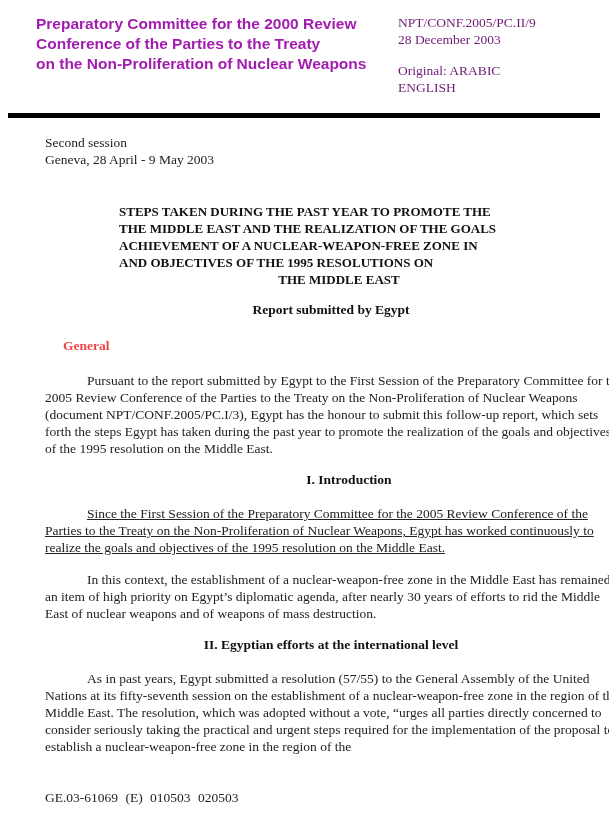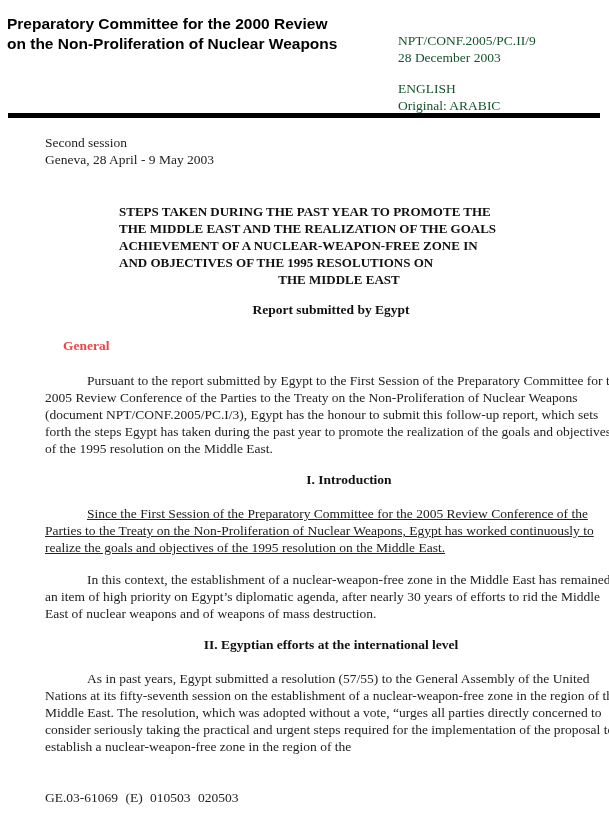--- a/index.html
+++ b/index.html
@@ -1,46 +1,47 @@
 <!DOCTYPE html>
 <html><head>
 <meta charset="utf-8">
 <style>
   html, body { margin:0; padding:0; background:#ffffff; }
   body { width:609px; height:838px; position:relative; overflow:hidden; color:#111; }
-  .hdr-left { position:absolute; left:7px; top:14px; width:360px; font-family:"Liberation Sans", sans-serif; font-weight:bold; font-size:15.5px; line-height:20px; color:#000000; }
-  .hdr-right { position:absolute; left:398px; top:14px; font-family:"Liberation Serif", serif; font-size:13.5px; line-height:17px; color:#14532d;margin-top:18px; }
+  .hdr-left { position:absolute; left:36px; top:14px; width:360px; font-family:"Liberation Sans", sans-serif; font-weight:bold; font-size:15.5px; line-height:20px; color:#a21caf; }
+  .hdr-right { position:absolute; left:398px; top:14px; font-family:"Liberation Serif", serif; font-size:13.5px; line-height:17px; color:#701a75; }
   .hdr-right .gap { height:14px; }
   .rule { position:absolute; left:8px; top:113px; width:592px; height:5px; background:#000; }
   .serif { font-family:"Liberation Serif", serif;margin-left:27px; }
   .session { position:absolute; left:18px; top:134px; font-size:13.5px; line-height:17px; color:#222; }
   .title { position:absolute; left:92px; top:203px; width:440px; font-weight:bold; font-size:13px; line-height:17px; color:#111; }
   .title .last { text-align:center; width:440px; display:block; }
   .centered { position:absolute; left:0; width:608px; text-align:center; font-weight:bold; font-size:13.5px; color:#111; }
   .lefthead { position:absolute; left:36px; font-weight:bold; font-size:13.5px; color:#ef4444; }
   .para { position:absolute; left:18px; width:578px; font-size:13.5px; line-height:17px; color:#222; text-align:left; }
   .indent { display:inline-block; width:42px; }
   .footer { position:absolute; left:18px; top:790px; font-size:13.5px; color:#222; word-spacing:4px; }
 </style>
 </head>
 <body>
 
 <div>
 
   <div class="hdr-left">
     <div>Preparatory Committee for the 2000 Review</div>
+    <div>Conference of the Parties to the Treaty</div>
     <div>on the Non-Proliferation of Nuclear Weapons</div>
   </div>
 
   <div class="hdr-right">
     <div>NPT/CONF.2005/PC.II/9</div>
     <div>28 December 2003</div>
     <div class="gap"></div>
+    <div>Original:  ARABIC</div>
     <div>ENGLISH</div>
-    <div>Original:  ARABIC</div>
   </div>
 
   <div class="rule"></div>
 
   <div class="session serif">
     <div>Second session</div>
     <div>Geneva, 28 April - 9 May 2003</div>
   </div>
 
   <div class="title serif">

